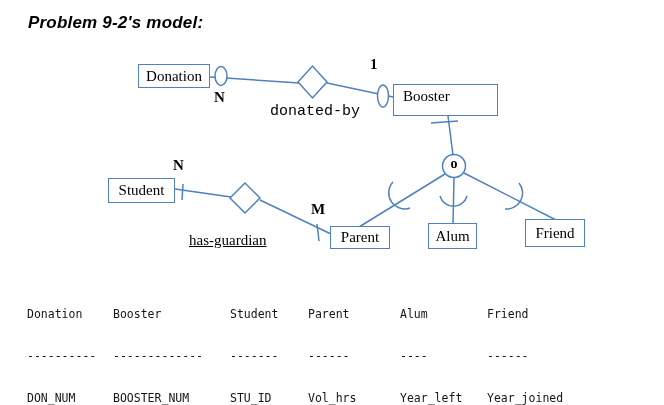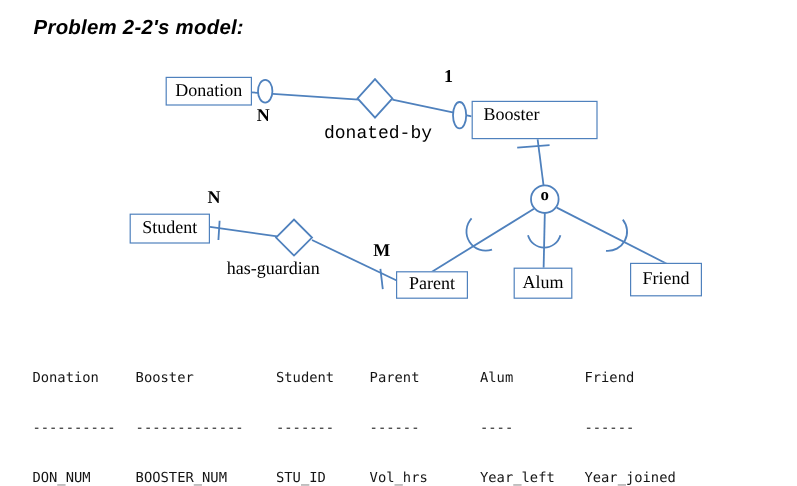--- a/index.html
+++ b/index.html
@@ -19,21 +19,21 @@
          font-family:"Liberation Serif","DejaVu Serif",serif;font-size:14px;font-weight:bold;color:#000;}
   .schema-col{position:absolute;top:279px;font-family:"DejaVu Sans Mono","Liberation Mono",monospace;
               font-size:11.5px;line-height:14px;color:#151515;white-space:pre;}
   .schema-col .attrs{white-space:pre;}
 </style>
 </head>
 <body>
 
 <div id="page">
 
-  <div class="title">Problem 2-2's model:</div>
+  <div class="title">Problem 9-2's model:</div>
 
   <svg id="diagram-svg" viewBox="0 0 664 405" xmlns="http://www.w3.org/2000/svg">
     <g stroke="#4f81bd" stroke-width="1.5" fill="none">
 
       <line x1="210" y1="77" x2="299" y2="83"></line>
       <line x1="327" y1="83" x2="393" y2="97"></line>
 
       <line x1="175" y1="189" x2="231" y2="197"></line>
       <line x1="260" y1="200" x2="331" y2="234"></line>
 
@@ -67,21 +67,21 @@
   <div class="entity" style="left:330px;top:226px;width:60px;height:23px;">Parent</div>
   <div class="entity" style="left:428px;top:223px;width:49px;height:26px;">Alum</div>
   <div class="entity" style="left:525px;top:219px;width:60px;height:28px;">Friend</div>
 
   <div class="dlabel card" style="left:214px;top:89px;">N</div>
   <div class="dlabel card" style="left:370px;top:56px;">1</div>
   <div class="dlabel card" style="left:173px;top:157px;">N</div>
   <div class="dlabel card" style="left:311px;top:201px;">M</div>
 
   <div class="dlabel" style="left:270px;top:103px;font-family:Liberation Mono, monospace;">donated-by</div>
-  <div class="dlabel" style="left:189px;top:216px;">has-guardian</div>
+  <div class="dlabel" style="left:189px;top:232px;text-decoration:underline;">has-guardian</div>
 
   <div class="sub-o">o</div>
 
   <div class="schema-col" style="left:27px;">
     <div>Donation</div>
     <div>----------</div>
     <div class="attrs">DON_NUM
 Don_date
 Don_amount</div>
   </div>

